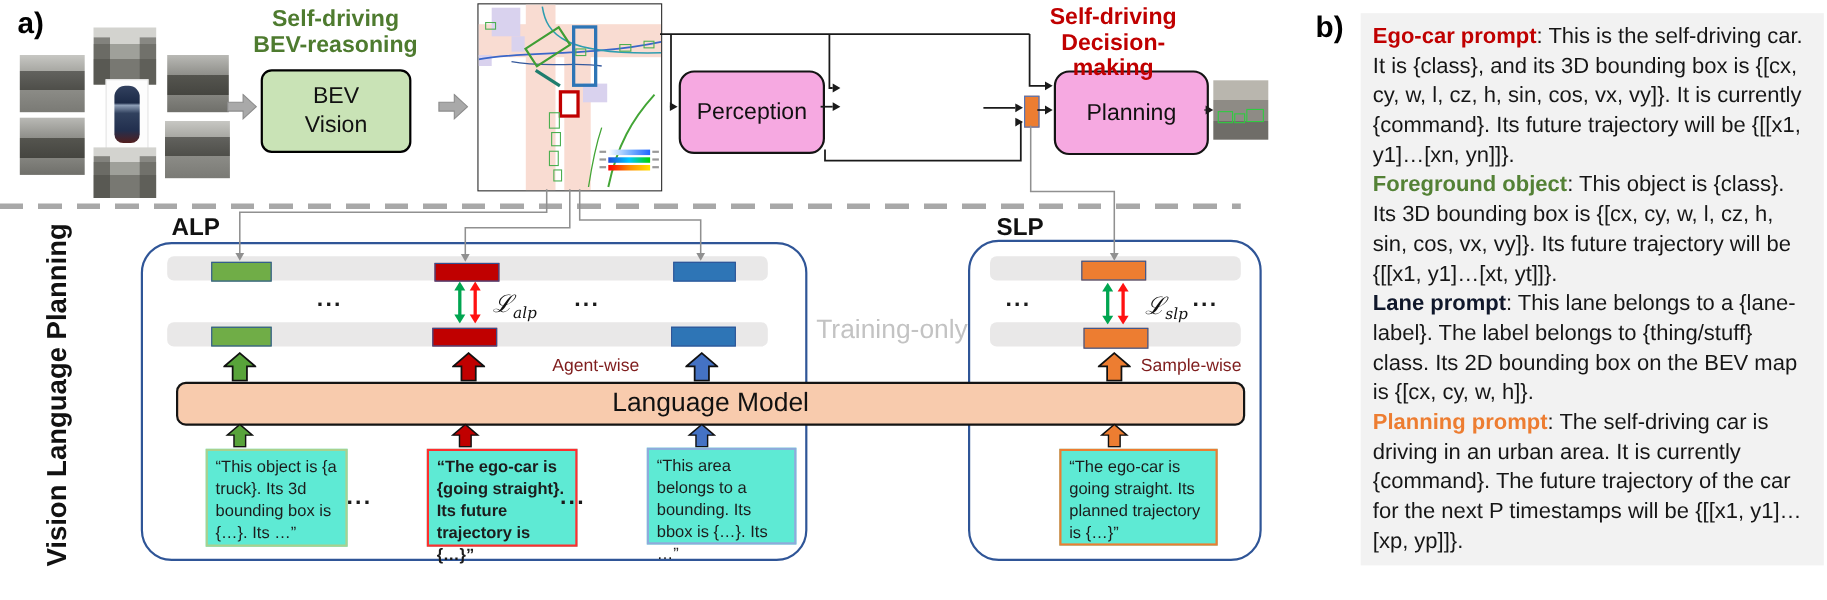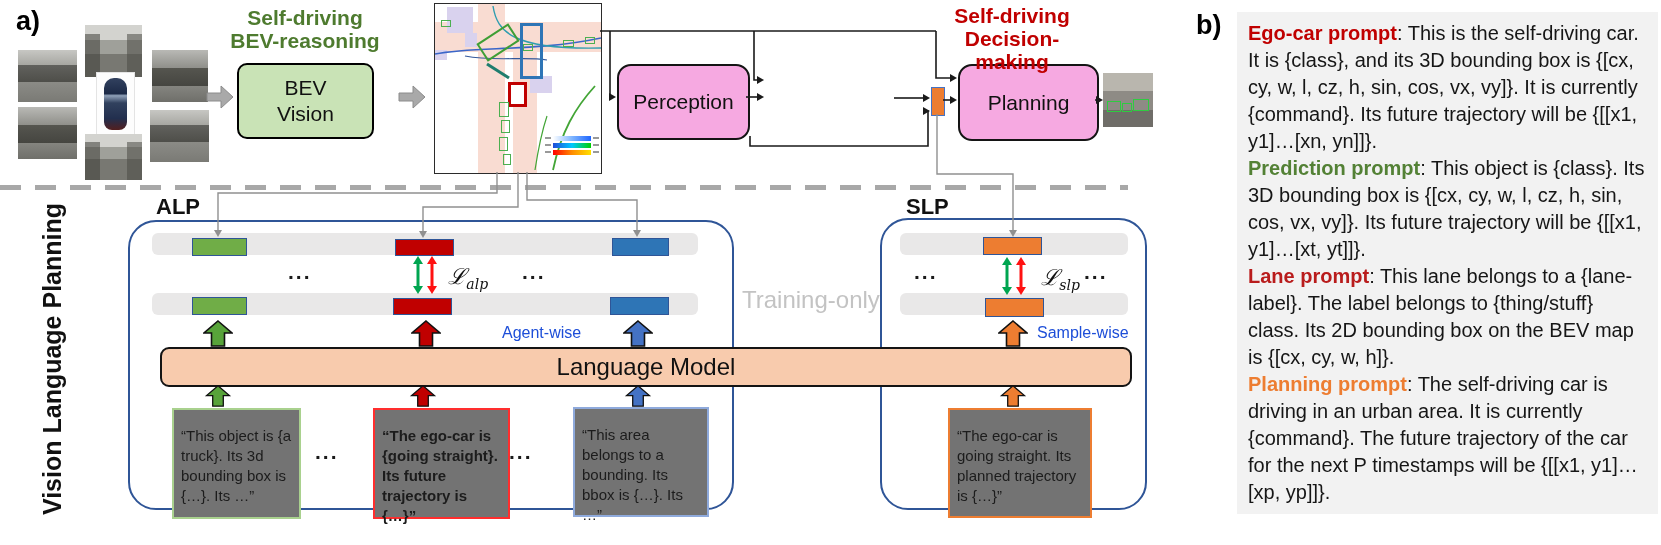--- a/index.html
+++ b/index.html
@@ -40,25 +40,25 @@
   .dashline{background:repeating-linear-gradient(90deg,#A8A8A8 0 21px,transparent 21px 35px);}
   
   .side-label{font-weight:bold;font-size:25px;text-align:center;transform:rotate(-90deg);}
   .sec-label{font-weight:bold;font-size:22px;}
   .vlp-box{border:2px solid #2F5597;border-radius:28px;background:transparent;}
   .bar{background:#E9E8E8;border-radius:6px;position:absolute;}
   .chip{position:absolute;border:1.5px solid #2F5597;}
   .dots{position:absolute;font-size:21px;font-weight:bold;letter-spacing:2px;color:#1a1a1a;}
   .loss{position:absolute;font-family:"DejaVu Serif",serif;font-style:italic;font-size:22px;color:#111;}
   .loss sub{font-size:14px;}
-  .small-note{position:absolute;font-size:16px;color:#1d4ed8;}
+  .small-note{position:absolute;font-size:16px;color:#7f1d1d;}
   .training{position:absolute;font-size:24px;color:#C3C3C3;}
   .lm-bar{background:#F8CBAD;border:2px solid #141414;border-radius:9px;display:flex;
           align-items:center;justify-content:center;font-size:24px;color:#111;}
-  .pbox{position:absolute;background:#737373;font-size:15px;line-height:20px;padding:16px 7px;color:#1c1c1c;}
+  .pbox{position:absolute;background:#5eead4;font-size:15px;line-height:20px;padding:5px 7px;color:#1c1c1c;margin-left:15px;}
   .pbox.g{border:2px solid #A9D18E;}
   .pbox.r{border:2px solid #FF2E2E;}
   .pbox.b{border:2px solid #8FAADC;}
   .pbox.o{border:2px solid #ED7D31;}
   
   .btext{background:#F2F2F2;padding:8px 11px;font-size:20px;line-height:27px;color:#161616;}
   .btext p{margin:0;}
   .btext .plabel{font-weight:bold;}
   .out-img{background:linear-gradient(180deg,#b9b6ae 0 34%,#8e8b85 34% 68%,#6f6d68 68% 100%);overflow:hidden;}
   .greenbox{position:absolute;border:1.5px solid #2ECC40;}
@@ -161,22 +161,22 @@
 
   <div class="abs out-img" style="left:1103px;top:73px;width:50px;height:54px;">
     <div class="greenbox" style="left:4px;top:28px;width:12px;height:9px;"></div>
     <div class="greenbox" style="left:30px;top:26px;width:14px;height:10px;"></div>
     <div class="greenbox" style="left:19px;top:30px;width:8px;height:7px;"></div>
   </div>
 
   <div class="abs panel-label" style="left:1196px;top:10px;">b)</div>
   <div class="abs btext" style="left:1237px;top:12px;width:399px;">
     <p><span class="plabel" style="color: rgb(192, 0, 0);">Ego-car prompt</span><span>: This is the self-driving car. It is {class}, and its 3D bounding box is {[cx, cy, w, l, cz, h, sin, cos, vx, vy]}. It is currently {command}. Its future trajectory will be {[[x1, y1]…[xn, yn]]}.</span></p>
-    <p><span class="plabel" style="color: rgb(83, 129, 53);">Prediction prompt</span><span>: This object is {class}. Its 3D bounding box is {[cx, cy, w, l, cz, h, sin, cos, vx, vy]}. Its future trajectory will be {[[x1, y1]…[xt, yt]]}.</span></p>
-    <p><span class="plabel" style="color: #b91c1c;">Lane prompt</span><span>: This lane belongs to a {lane-label}. The label belongs to {thing/stuff} class. Its 2D bounding box on the BEV map is {[cx, cy, w, h]}.</span></p>
+    <p><span class="plabel" style="color: rgb(83, 129, 53);">Foreground object</span><span>: This object is {class}. Its 3D bounding box is {[cx, cy, w, l, cz, h, sin, cos, vx, vy]}. Its future trajectory will be {[[x1, y1]…[xt, yt]]}.</span></p>
+    <p><span class="plabel" style="color: #0f172a;">Lane prompt</span><span>: This lane belongs to a {lane-label}. The label belongs to {thing/stuff} class. Its 2D bounding box on the BEV map is {[cx, cy, w, h]}.</span></p>
     <p><span class="plabel" style="color: rgb(237, 125, 49);">Planning prompt</span><span>: The self-driving car is driving in an urban area. It is currently {command}. The future trajectory of the car for the next P timestamps will be {[[x1, y1]…[xp, yp]]}.</span></p>
   </div>
 
   <div class="abs dashline" style="left:0;top:185px;width:1128px;height:5px;"></div>
 
   <div class="abs side-label" style="left:-120px;top:342px;width:350px;height:34px;">Vision Language Planning</div>
 
   <div class="abs sec-label" style="left:156px;top:194px;">ALP</div>
   <div class="abs sec-label" style="left:906px;top:194px;">SLP</div>
   <div class="abs vlp-box" style="left:128px;top:220px;width:602px;height:286px;"></div>

